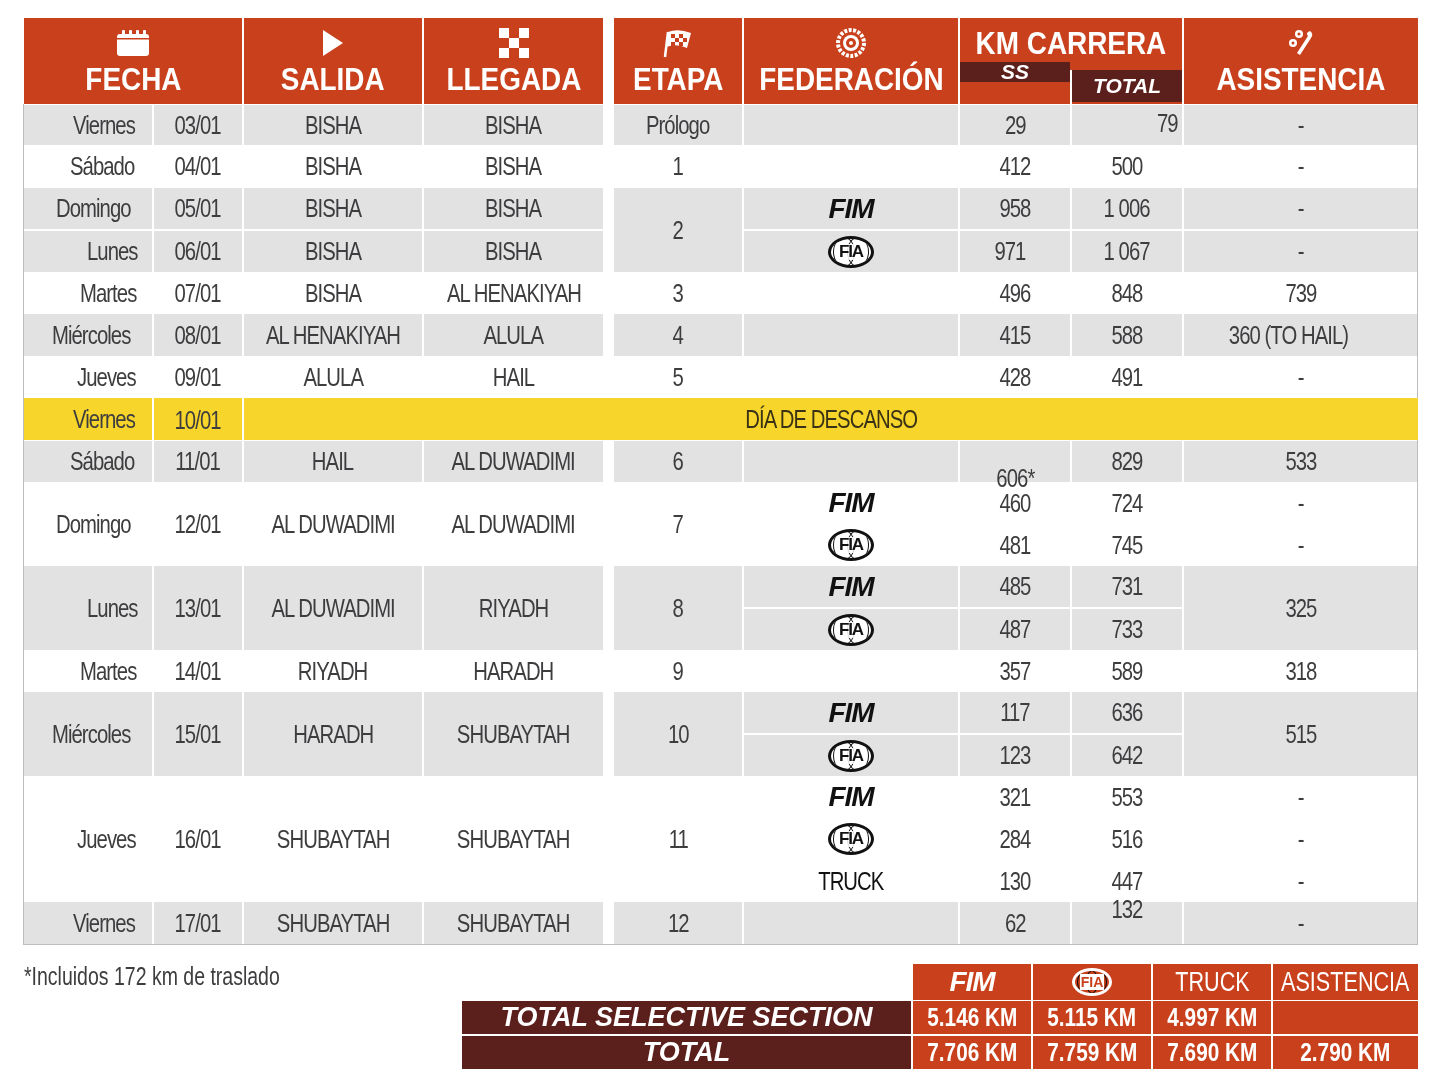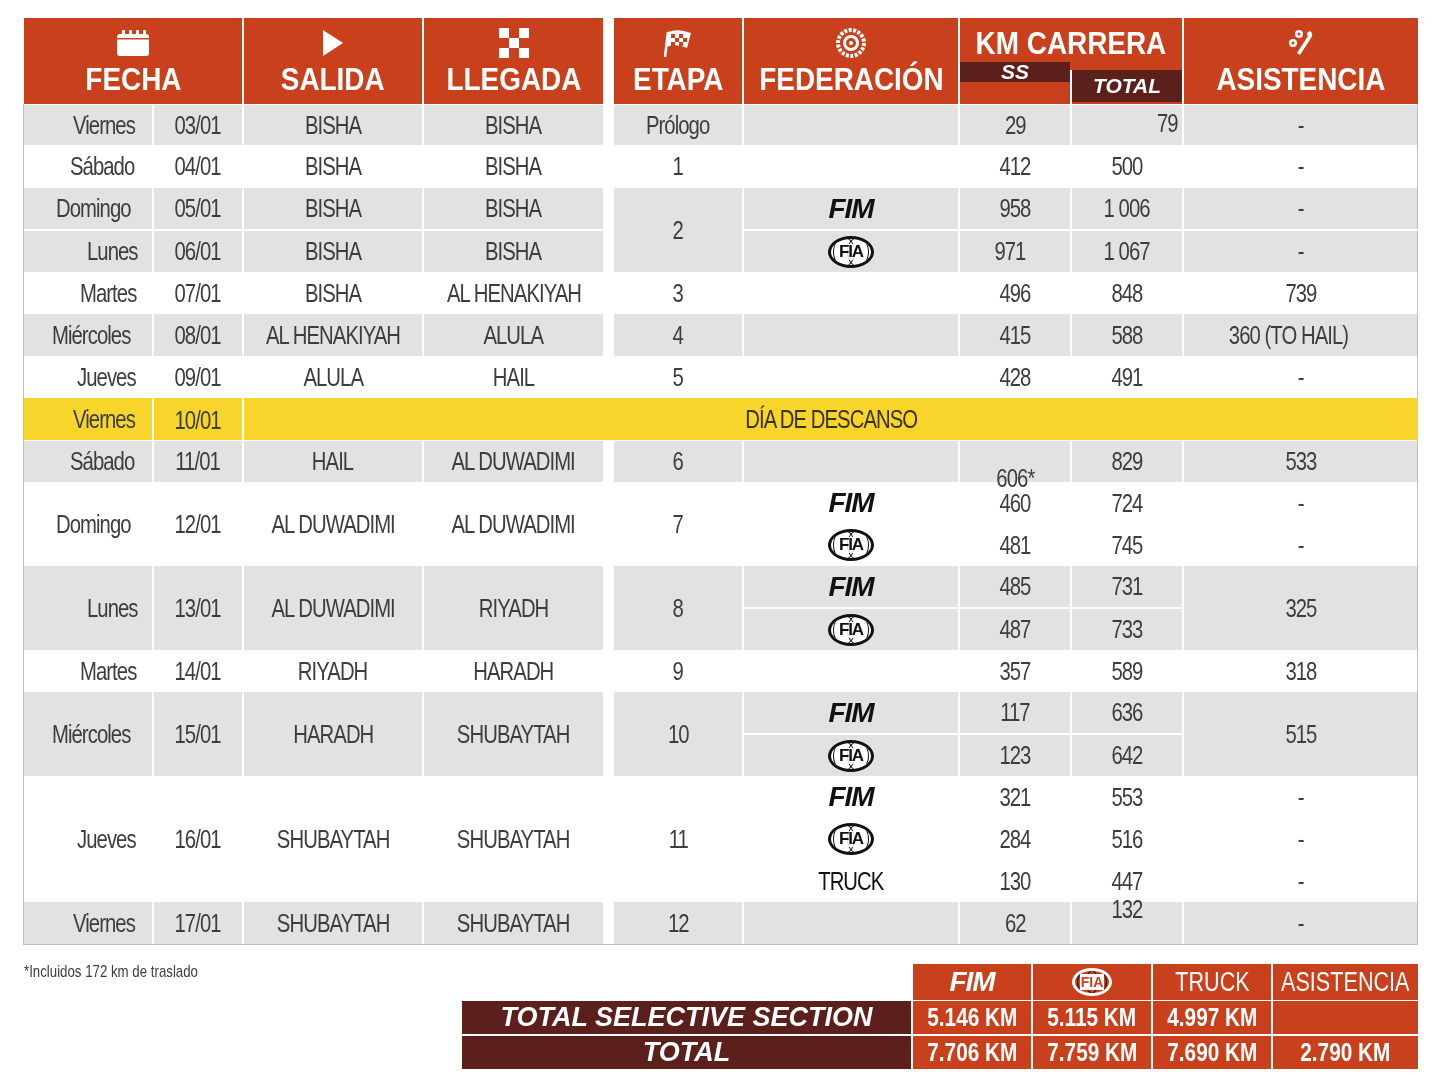--- a/index.html
+++ b/index.html
@@ -51,21 +51,21 @@
   }
   .fia-badge::before, .fia-badge::after {
     content: ""; position: absolute; top: -2px; bottom: -2px; width: 20px; border: 1.5px solid #111; border-radius: 50%;
   }
   .fia-badge::before { left: 2px; }
   .fia-badge::after { right: 2px; }
   .fia-badge .lbl { position: relative; z-index: 2; background: rgba(255,255,255,0.85); padding: 0 1px; line-height: 16px; }
 
   .truck-txt { font-size: 26px; color: #111; }
 
-  .foot-note { position: absolute; left: 24px; top: 962px; font-size: 17px; color: #3d3d3f; }
+  .foot-note { position: absolute; left: 24px; top: 962px; font-size: 25px; color: #3d3d3f; }
   .foot-note span.t { display: inline-block; transform: scaleX(0.78); transform-origin: left center; white-space: nowrap; }
 
   .sum-hdr { position: absolute; background: #c9401c; color: #fff; display: flex; align-items: center; justify-content: center; font-size: 27px; }
   .sum-val { position: absolute; background: #c9401c; color: #fff; display: flex; align-items: center; justify-content: center; font-weight: bold; font-size: 26px; }
   .sum-val .t, .sum-hdr .t { display: inline-block; transform: scaleX(0.8); white-space: nowrap; }
   .sum-label { position: absolute; background: #5b1f1c; color: #fff; display: flex; align-items: center; justify-content: center; font-weight: bold; font-style: italic; font-size: 27px; }
 </style>
 </head>
 <body>
 

